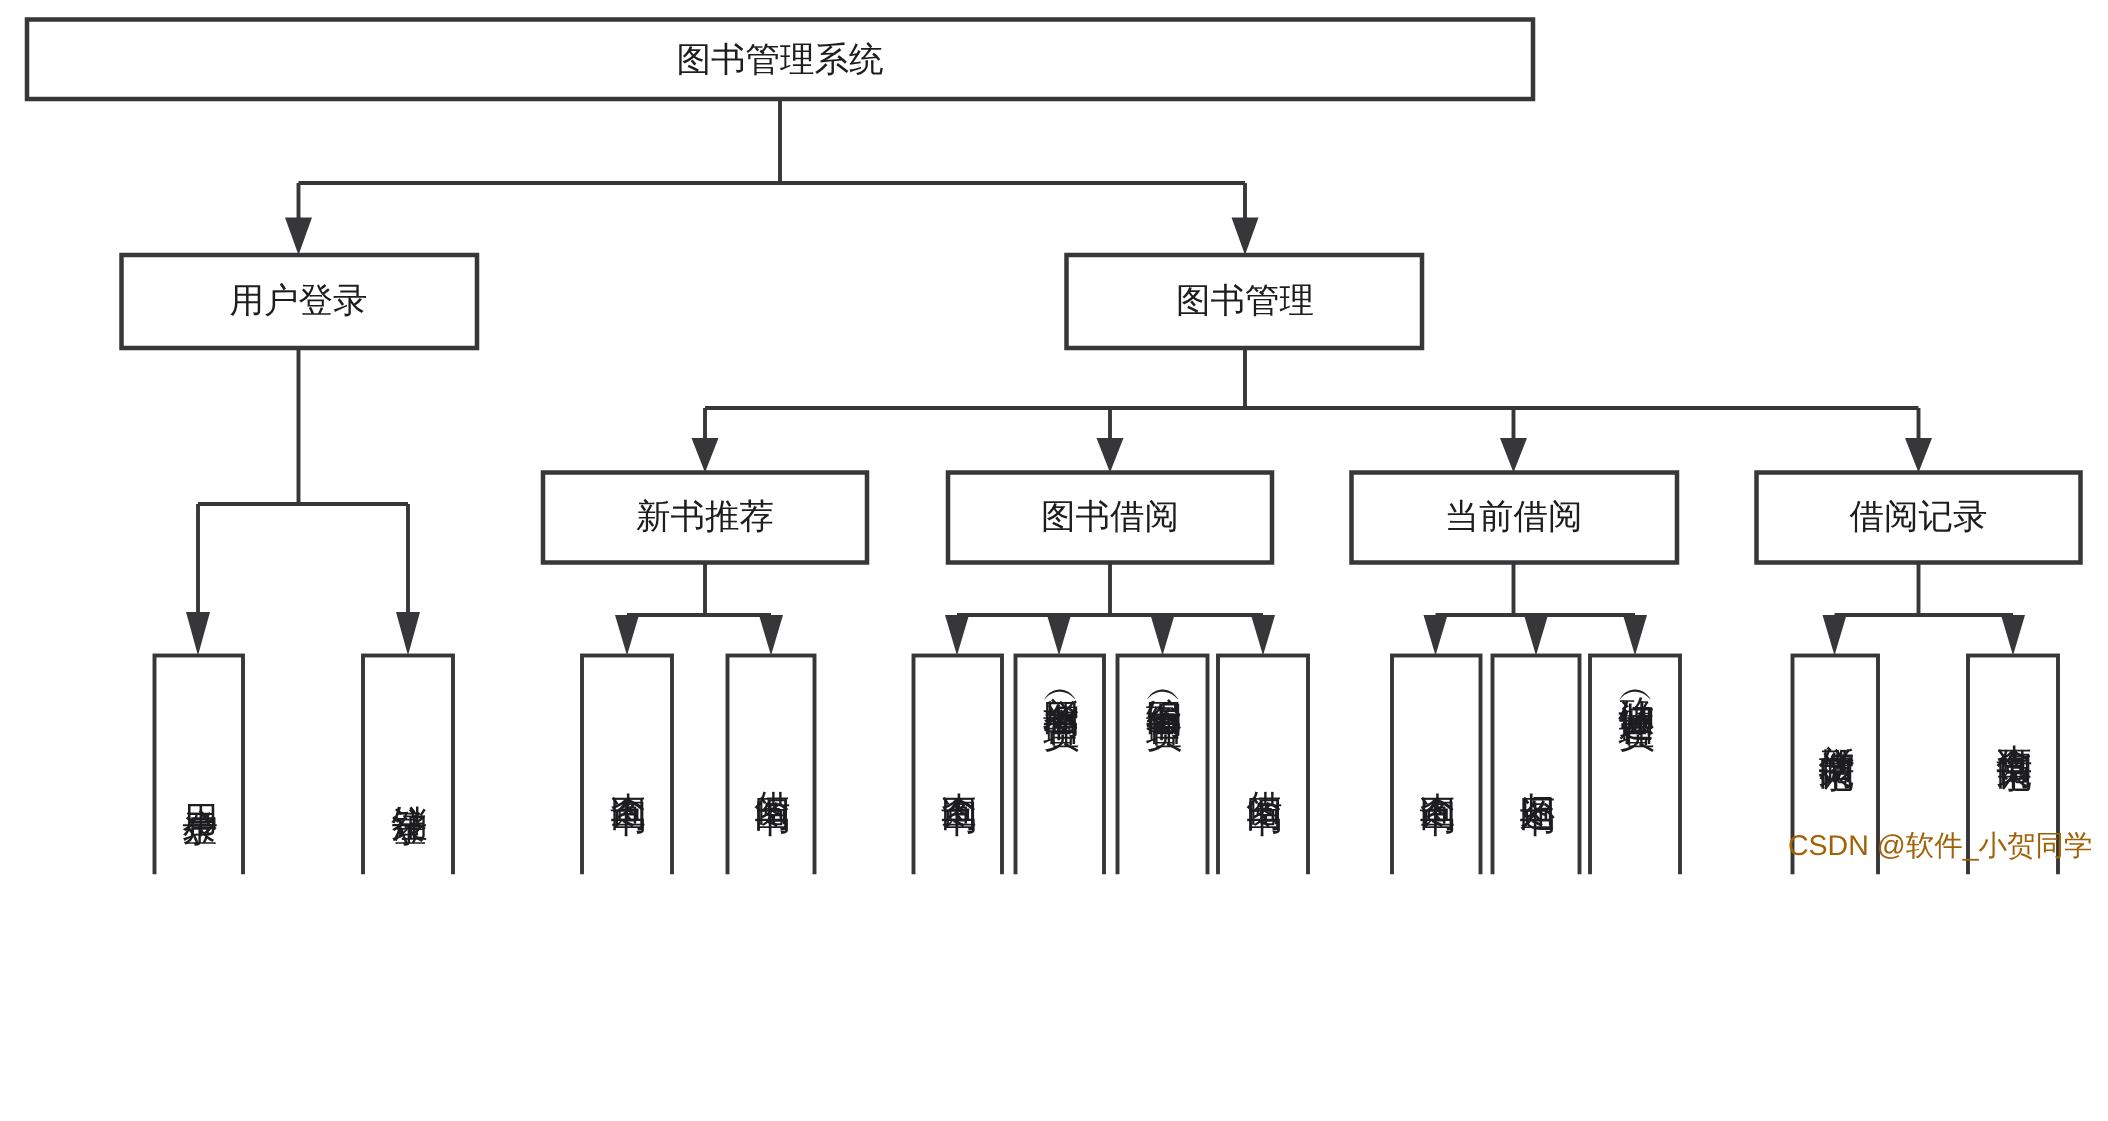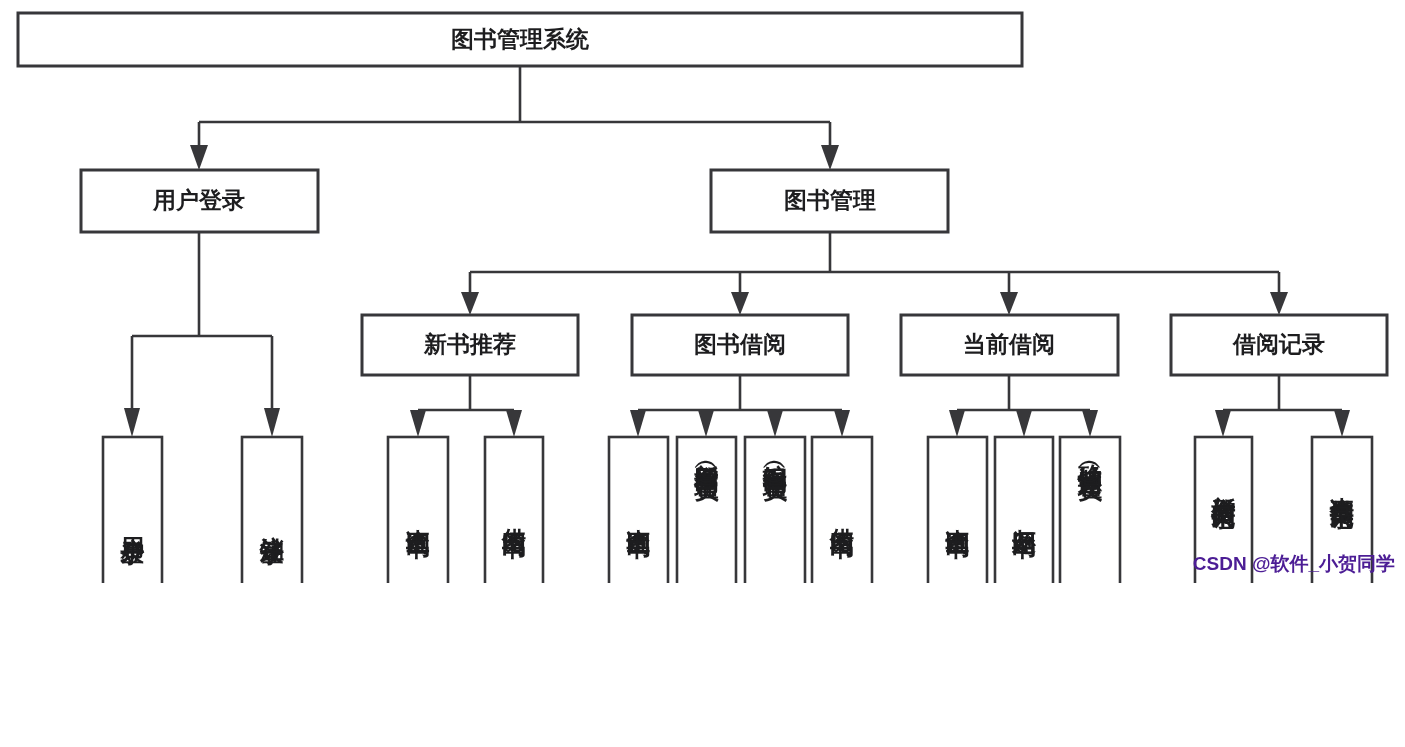--- a/index.html
+++ b/index.html
@@ -9,21 +9,20 @@
   }
   body {
     font-family: "Liberation Sans", "DejaVu Sans", sans-serif;
   }
   #diagram-root {
     position: relative;
     width: 1405px;
     height: 583px;
     background: #ffffff;
     overflow: hidden;
-    font-weight: bold;
   }
   svg.flowchart {
     position: absolute;
     top: 0;
     left: 0;
     width: 1405px;
     height: 747px;
     display: block;
   }
   .node-rect {
@@ -69,21 +68,21 @@
     letter-spacing: 2px;
     color: #1d1d1f;
     white-space: nowrap;
   }
   .watermark {
     position: absolute;
     right: 10px;
     bottom: 6px;
     font-family: "Liberation Sans", "DejaVu Sans", sans-serif;
     font-size: 19px;
-    color: #4c1d95;
+    color: #a16207;
     white-space: nowrap;
   }
 </style>
 </head>
 <body>
 
 <div id="diagram-root">
 
   <svg class="flowchart" viewBox="0 0 1405 747">
 

